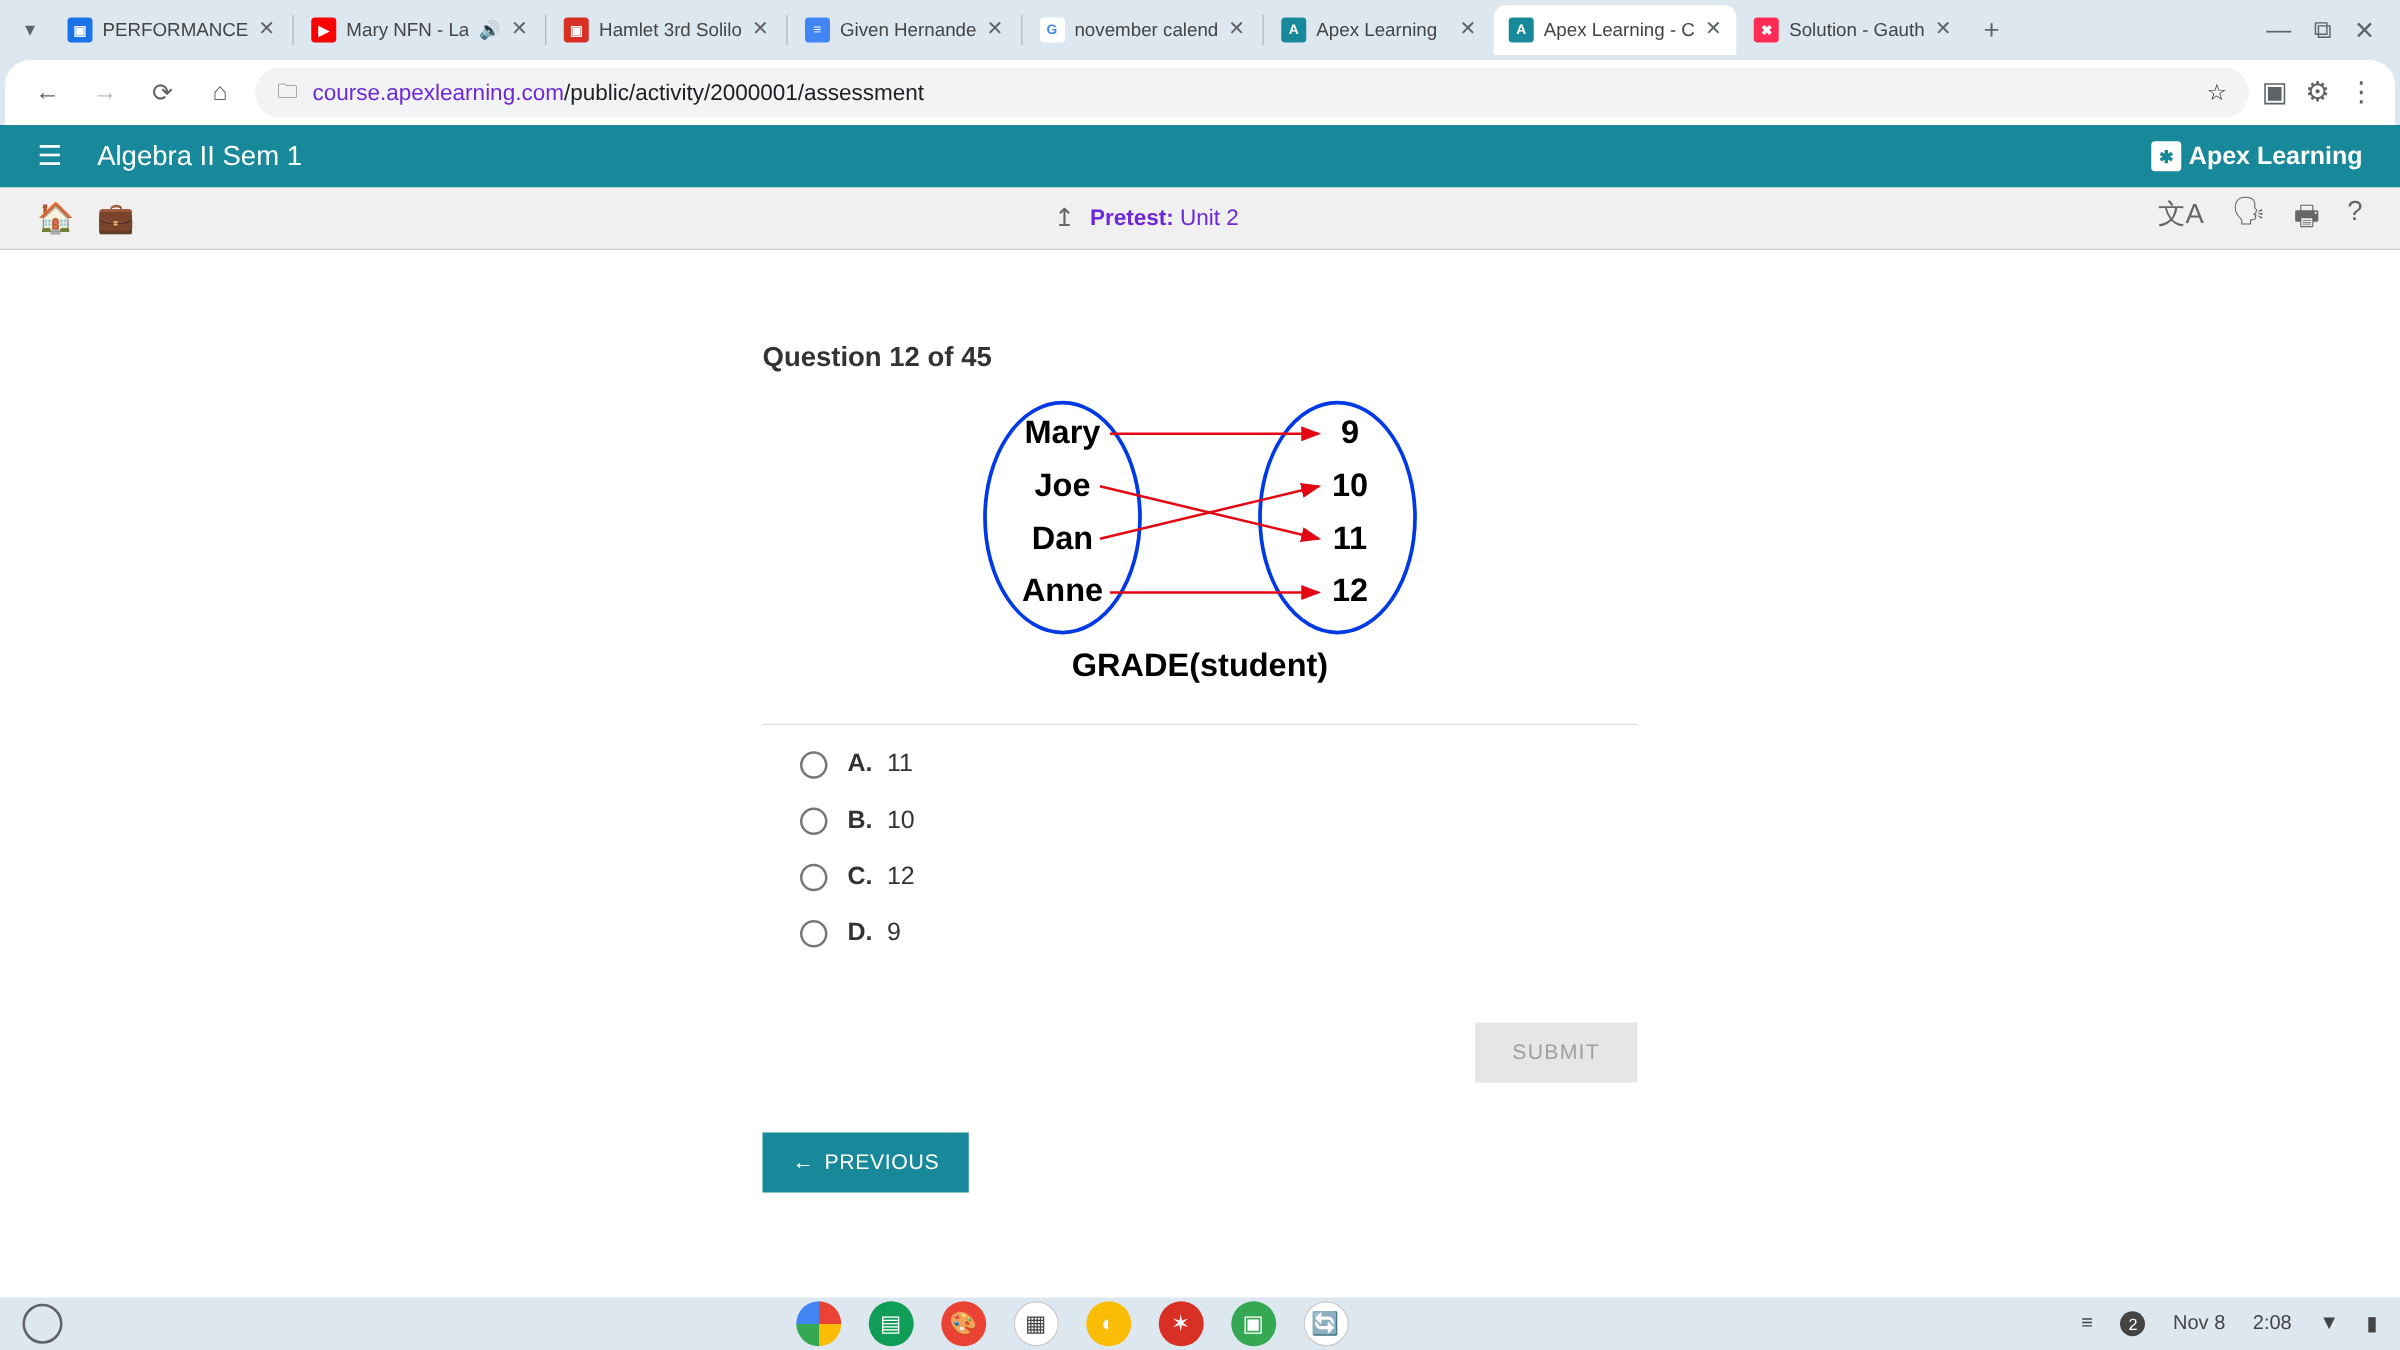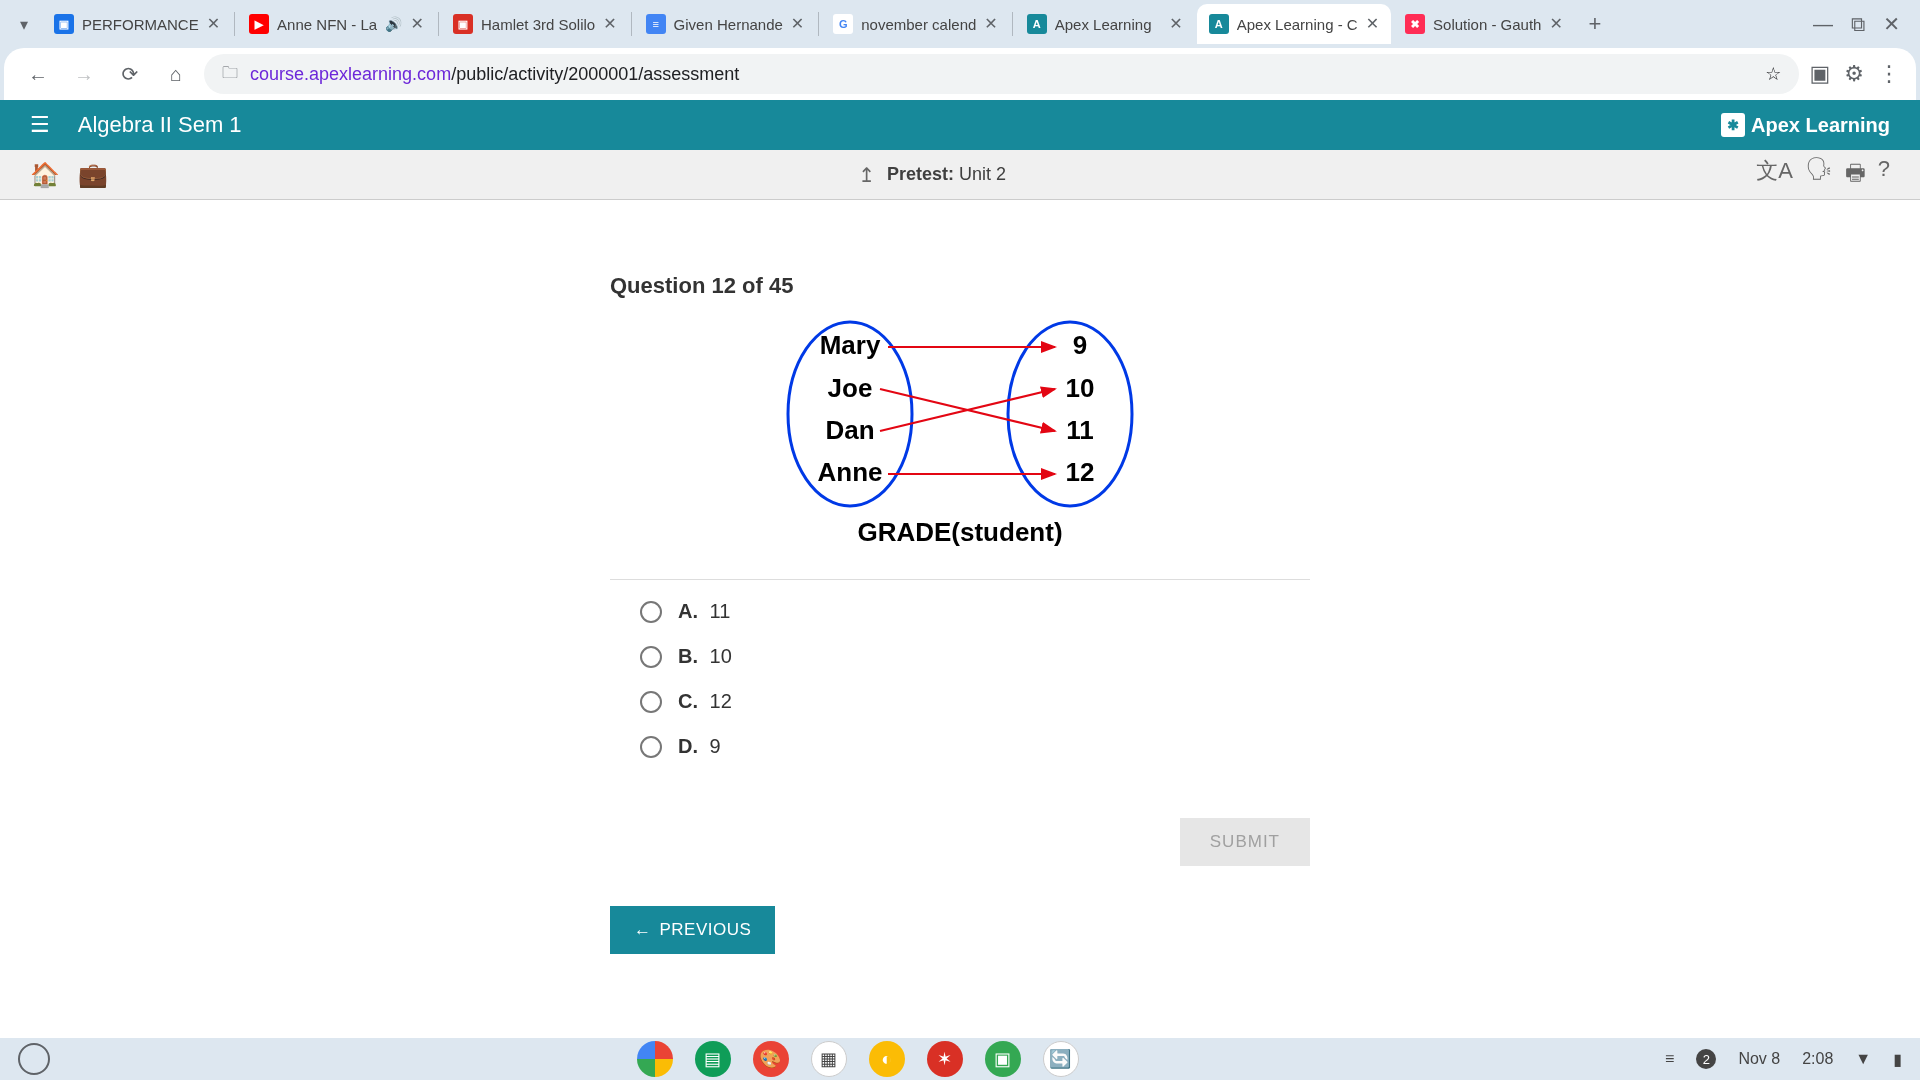--- a/index.html
+++ b/index.html
@@ -31,23 +31,23 @@
 
 .app-header { background: #17899a; color: #fff; height: 50px; display: flex; align-items: center; padding: 0 30px; }
 .menu-icon { font-size: 22px; margin-right: 28px; cursor: pointer; }
 .course-title { font-size: 22px; font-weight: 500; }
 .apex-logo { margin-left: auto; font-size: 20px; font-weight: bold; display: flex; align-items: center; gap: 6px; }
 .apex-logo .logo-box { width: 24px; height: 24px; background: #fff; color: #17899a; display: inline-flex; align-items: center; justify-content: center; font-size: 14px; border-radius: 3px; }
 
 .sub-header { background: #f0f0f0; height: 50px; display: flex; align-items: center; padding: 0 30px; border-bottom: 1px solid #ccc; gap: 18px; }
 .sub-header .home-ic, .sub-header .folder-ic { color: #666; font-size: 24px; cursor: pointer; }
 .sub-header .center { flex: 1; display: flex; justify-content: center; align-items: center; gap: 12px; }
-.sub-header .pretest { font-size: 18px; color: #404040; }
+.sub-header .pretest { font-size: 18px; color: #6d28d9; }
 .sub-header .pretest b { font-weight: bold; }
-.sub-header .right-icons { display: flex; gap: 12px; color: #666; font-size: 22px; }
+.sub-header .right-icons { display: flex; gap: 22px; color: #666; font-size: 22px; }
 .sub-header .right-icons span { cursor: pointer; }
 .return-arrow { color: #666; font-size: 20px; cursor: pointer; }
 
 
 .stage { background: #fff; height: calc(100% - 200px - 42px); overflow: auto; display: flex; justify-content: center; }
 .content { width: 700px; padding: 73px 0 40px; }
 .q-title { font-size: 22px; font-weight: bold; color: #333; margin-bottom: 20px; }
 .q-text { font-size: 20px; color: #333; line-height: 1.4; margin-bottom: 15px; }
 
 .diagram-wrap { display: flex; justify-content: center; margin: 10px 0 20px; }
@@ -81,21 +81,21 @@
     <div class="tab-dropdown">▾</div>
 
     <div class="tab">
         <span class="favicon" style="background: rgb(26, 115, 232);">▣</span>
         <span class="tab-title">PERFORMANCE</span>
         <span class="tab-close">✕</span>
       </div>
       <div class="tab-sep"></div>
       <div class="tab">
         <span class="favicon" style="background: rgb(255, 0, 0);">▶</span>
-        <span class="tab-title">Anne NFN - La</span>
+        <span class="tab-title">Mary NFN - La</span>
         <span class="tab-audio">🔊</span>
         <span class="tab-close">✕</span>
       </div>
       <div class="tab-sep"></div>
       <div class="tab">
         <span class="favicon" style="background: rgb(217, 48, 37);">▣</span>
         <span class="tab-title">Hamlet 3rd Solilo</span>
         <span class="tab-close">✕</span>
       </div>
       <div class="tab-sep"></div>

